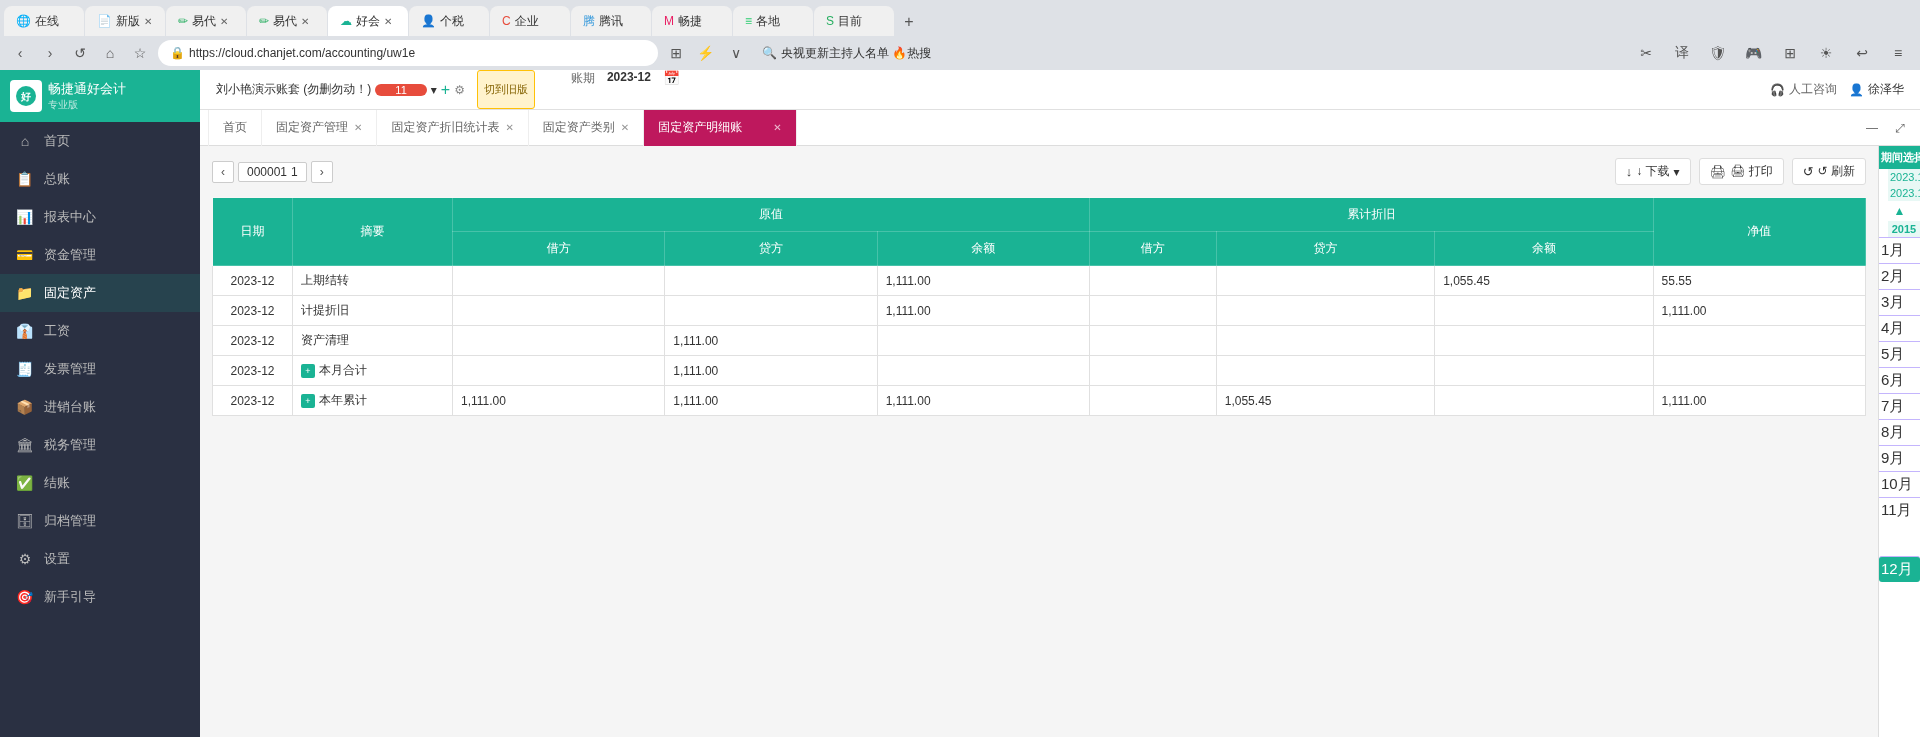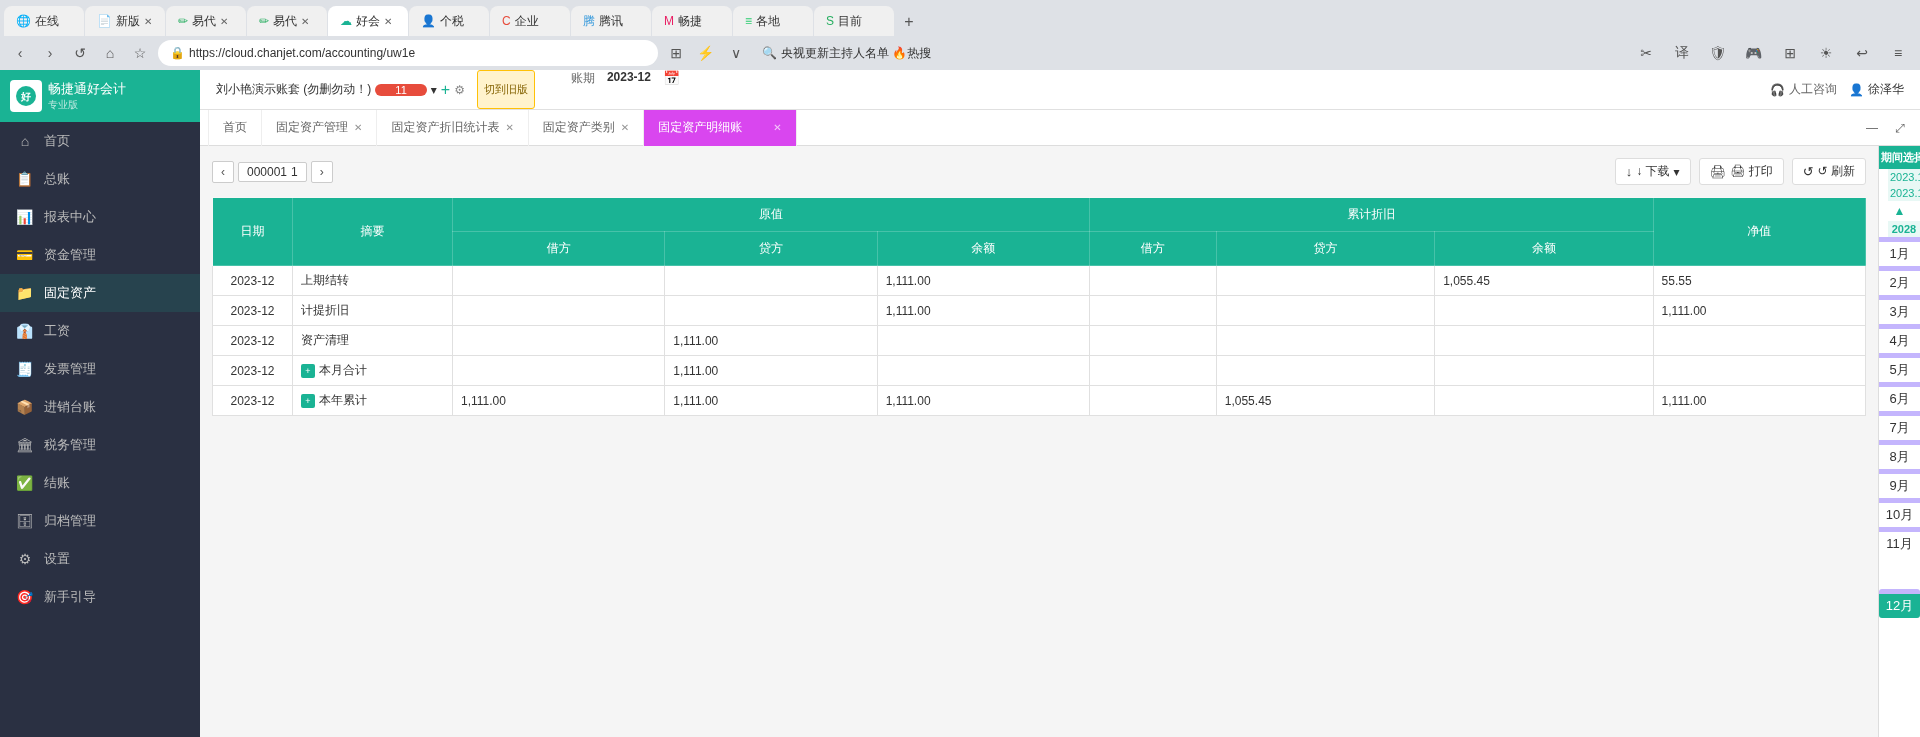--- a/index.html
+++ b/index.html
@@ -41,21 +41,21 @@
     .company-select { display: flex; align-items: center; gap: 4px; font-size: 12px; color: #333; cursor: pointer; }
     .period-badge { background: #fff3cd; border: 1px solid #ffc107; border-radius: 3px; padding: 11px 6px; font-size: 11px; color: #856404; cursor: pointer; }
     .calendar-icon { font-size: 14px; color: #666; cursor: pointer; }
     .top-bar-right { margin-left: auto; display: flex; align-items: center; gap: 12px; }
     .service-btn { display: flex; align-items: center; gap: 4px; font-size: 12px; color: #666; cursor: pointer; }
     .user-btn { display: flex; align-items: center; gap: 4px; font-size: 12px; color: #333; cursor: pointer; }
 
     
     .page-tabs { background: #fff; border-bottom: 1px solid #ddd; display: flex; align-items: center; padding: 0 8px; height: 36px; gap: 0; }
     .page-tab { display: flex; align-items: center; padding: 0 14px; height: 36px; font-size: 12px; color: #666; cursor: pointer; border-right: 1px solid #eee; gap: 6px; white-space: nowrap; }
-    .page-tab.active { color: #fff; background: #d946ef; border-bottom: none; gap: 31px; }
+    .page-tab.active { color: #fff; background: #be185d; border-bottom: none; gap: 31px; }
     .page-tab .close-btn { font-size: 10px; color: inherit; opacity: 0.7; }
     .page-tab:first-child { border-left: 1px solid #eee; }
     .tab-actions { margin-left: auto; display: flex; gap: 4px; }
     .tab-action-btn { width: 24px; height: 24px; display: flex; align-items: center; justify-content: center; cursor: pointer; color: #666; font-size: 12px; }
 
     
     .content-area { flex: 1; display: flex; overflow: hidden; }
     .content-main { flex: 1; padding: 12px; overflow: auto; }
 
     
@@ -71,21 +71,21 @@
     .data-table { width: 100%; border-collapse: collapse; font-size: 12px; }
     .data-table th { background: #1ab394; color: #fff; padding: 8px 6px; text-align: center; border: 1px solid rgba(255,255,255,0.2); font-weight: normal; }
     .data-table td { padding: 6px 8px; text-align: left; border: 1px solid #e0e0e0; background: #fff; color: #333; }
     .data-table td.text-left { text-align: left; }
     .data-table td.text-center { text-align: center; }
     .row-label { display: flex; align-items: center; gap: 4px; }
     .row-icon { width: 14px; height: 14px; background: #1ab394; color: #fff; font-size: 9px; display: inline-flex; align-items: center; justify-content: center; border-radius: 2px; flex-shrink: 0; }
     .period-selector { width: 32px; background: #fff; border-left: 1px solid #ddd; display: flex; flex-direction: column; font-size: 11px; overflow: hidden; }
     .period-header { background: #1ab394; color: #fff; text-align: center; padding: 4px 2px; font-size: 11px; writing-mode: horizontal-tb; white-space: nowrap; font-weight: bold; }
     .period-year { background: #e8f8f5; text-align: center; padding: 2px; font-size: 11px; color: #1ab394; cursor: pointer; white-space: nowrap; margin-left: 9px; }
-    .period-month { text-align: center; padding: 3px 2px; font-size: 13px; color: #333; cursor: pointer; border-top: 5px solid #c4b5fd; }
+    .period-month { padding: 3px 2px; font-size: 15px; color: #333; cursor: pointer; border-top: 1px solid #c4b5fd; }
     .period-month.active { background: #1ab394; color: #fff; border-radius: 3px; margin-top: 33px; }
     .period-scroll-btn { width: 100%; display: flex; align-items: center; justify-content: center; padding: 3px; cursor: pointer; color: #1ab394; font-size: 12px; }
   </style>
 </head>
 <body>
 
 <div class="browser-chrome">
 
   <div class="tab-bar">
     <div class="tab">
@@ -413,21 +413,21 @@
   </tr>
             </tbody>
         </table>
       </div>
 
       <div class="period-selector" style="width:42px;">
         <div class="period-header">期间选择</div>
         <div class="period-year">2023.12</div>
         <div class="period-year">2023.12</div>
         <div class="period-scroll-btn">▲</div>
-        <div class="period-year" style="background:#e8f8f5;color:#1ab394;font-weight:bold;">2028</div>
+        <div class="period-year" style="background:#e8f8f5;color:#1ab394;font-weight:bold;">2015</div>
         <div id="month-list">
             <div class="period-month">1月</div>
             <div class="period-month">2月</div>
             <div class="period-month">3月</div>
             <div class="period-month">4月</div>
             <div class="period-month">5月</div>
             <div class="period-month">6月</div>
             <div class="period-month">7月</div>
             <div class="period-month">8月</div>
             <div class="period-month">9月</div>

